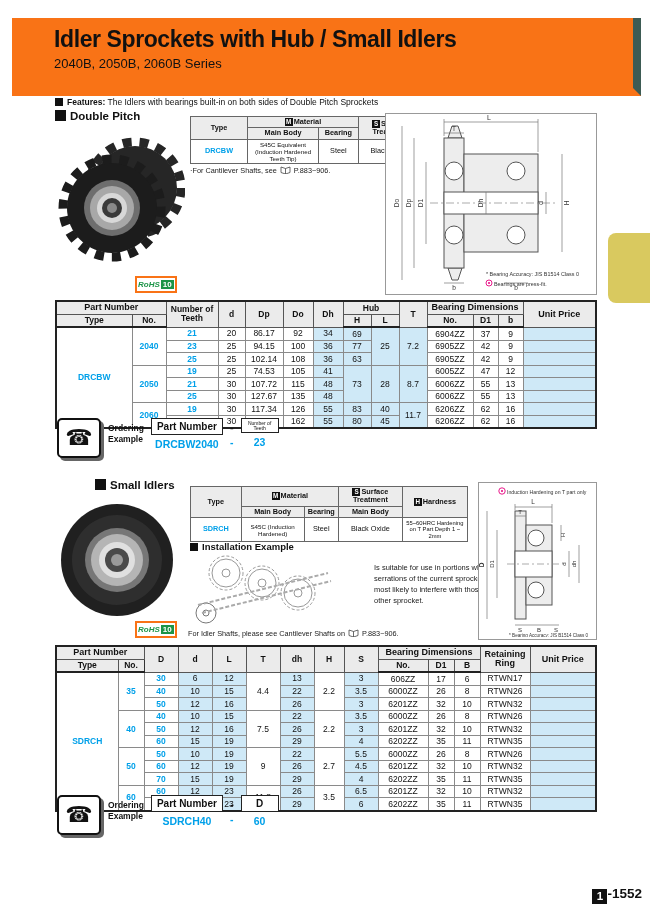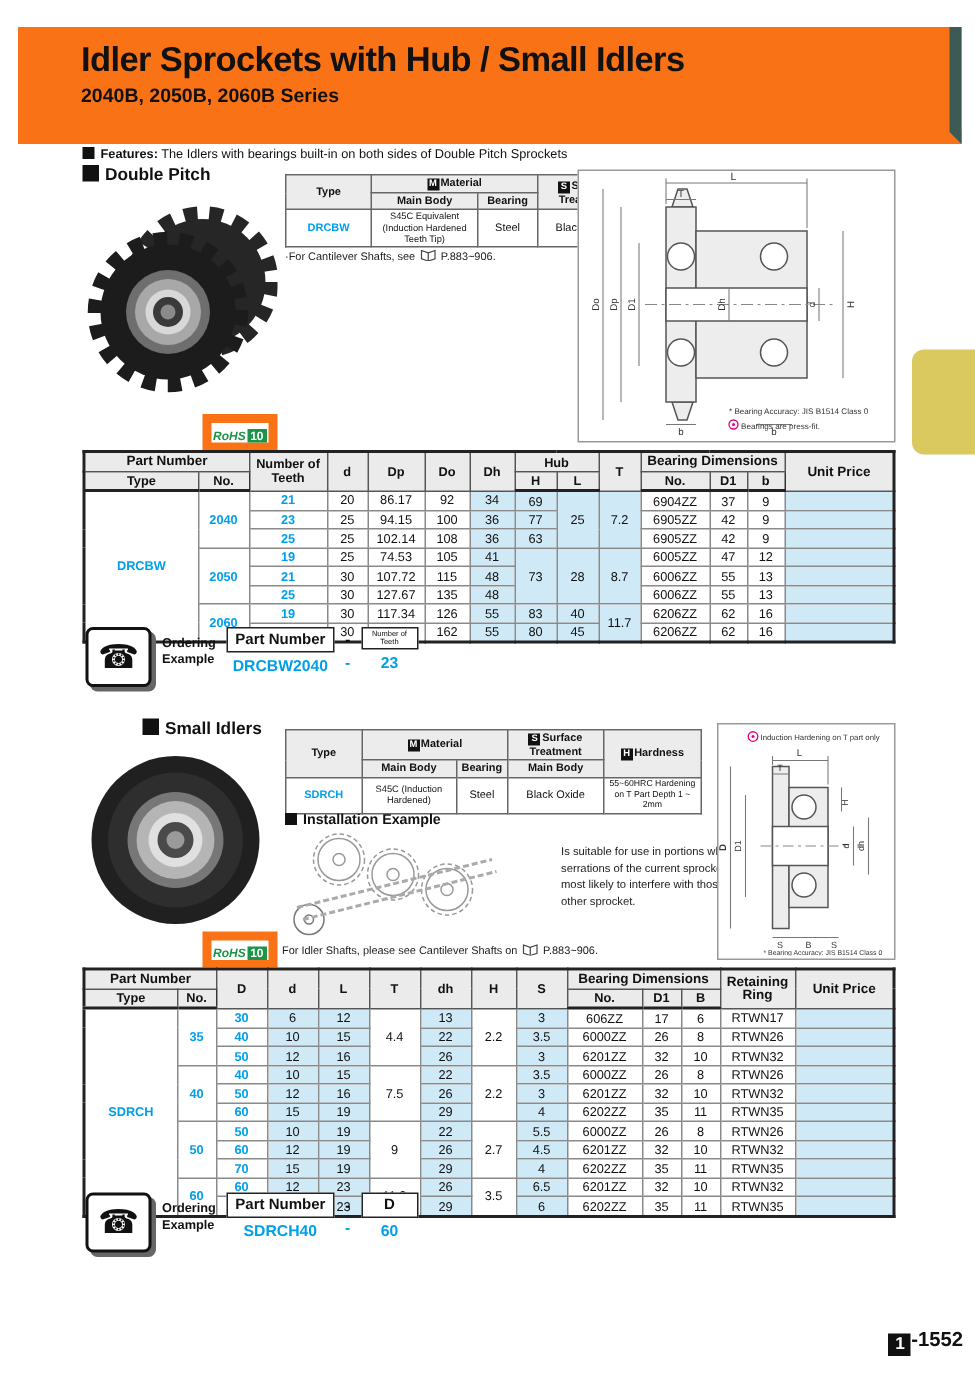--- a/index.html
+++ b/index.html
@@ -5,21 +5,21 @@
   html,body{margin:0;padding:0;}
   body{width:650px;height:918px;position:relative;background:#fff;
        font-family:"Liberation Sans",sans-serif;color:#111;overflow:hidden;}
   .abs{position:absolute;}
 
   
   #hdr{left:12px;top:18px;width:579px;height:62px;background:#f97316;
        border-right:8px solid #3d5b54;border-bottom:8px solid #f97316;
        padding:8px 0 0 42px;box-sizing:content-box;}
   .title{font-size:23px;font-weight:bold;letter-spacing:-0.4px;}
-  .subtitle{font-size:13px;font-weight:bold;margin-top:3px;}
+  .subtitle{font-size:13px;font-weight:normal;margin-top:3px;}
 
   
   .sq{display:inline-block;background:#111;vertical-align:-1px;margin-right:4px;}
   .sq11{width:11px;height:11px;}
   .sq8{width:8px;height:8px;}
   .sec-h{font-size:11.5px;font-weight:bold;}
   .small-h{font-size:9.5px;font-weight:bold;}
   .cyan{color:#00a0e9;font-weight:bold;}
   .bluecell{background:#cfe9f7;}
   .note{font-size:7.3px;color:#222;line-height:1.4;}
@@ -57,21 +57,21 @@
   .grp{display:flex;flex-direction:column;align-items:center;}
   .pnbox{border:1.5px solid #222;font-weight:bold;font-size:10px;padding:2px 5px;background:#fff;}
   .sufbox{border:1.5px solid #222;font-size:5px;width:36px;height:13px;display:flex;
           align-items:center;justify-content:center;text-align:center;line-height:1;background:#fff;}
   .sufboxD{border:1.5px solid #222;font-size:10px;font-weight:bold;width:36px;height:15px;
           display:flex;align-items:center;justify-content:center;background:#fff;}
   .exval{color:#00a0e9;font-weight:bold;font-size:10.5px;margin-top:3px;}
   .dashtop{font-weight:bold;font-size:11px;margin-top:3px;}
 
   
-  .rohs{display:inline-flex;border:6px solid #f97316;background:#fff;align-items:flex-end;
+  .rohs{display:inline-flex;border:2px solid #f97316;background:#fff;align-items:center;
         height:13px;padding:0 1px;}
   .rohs-name{color:#1c9447;font-weight:bold;font-style:italic;font-size:8px;}
   .rohs-num{background:#1c9447;color:#fff;font-weight:bold;font-size:8px;padding:0 2px;margin-left:1px;}
   .drwbox{border:1px solid #999;background:#fff;}
   #tab{left:608px;top:233px;width:42px;height:70px;background:#d9c95f;border-radius:8px 0 0 8px;}
   #foot{left:545px;top:884px;width:97px;text-align:right;}
   .pgbox{display:inline-block;background:#111;color:#fff;font-weight:bold;font-size:11.5px;
          width:15px;height:15px;line-height:15px;text-align:center;vertical-align:-2px;}
   .pgrest{font-weight:bold;font-size:13.5px;}
   svg text{font-family:"Liberation Sans",sans-serif;fill:#333;}

